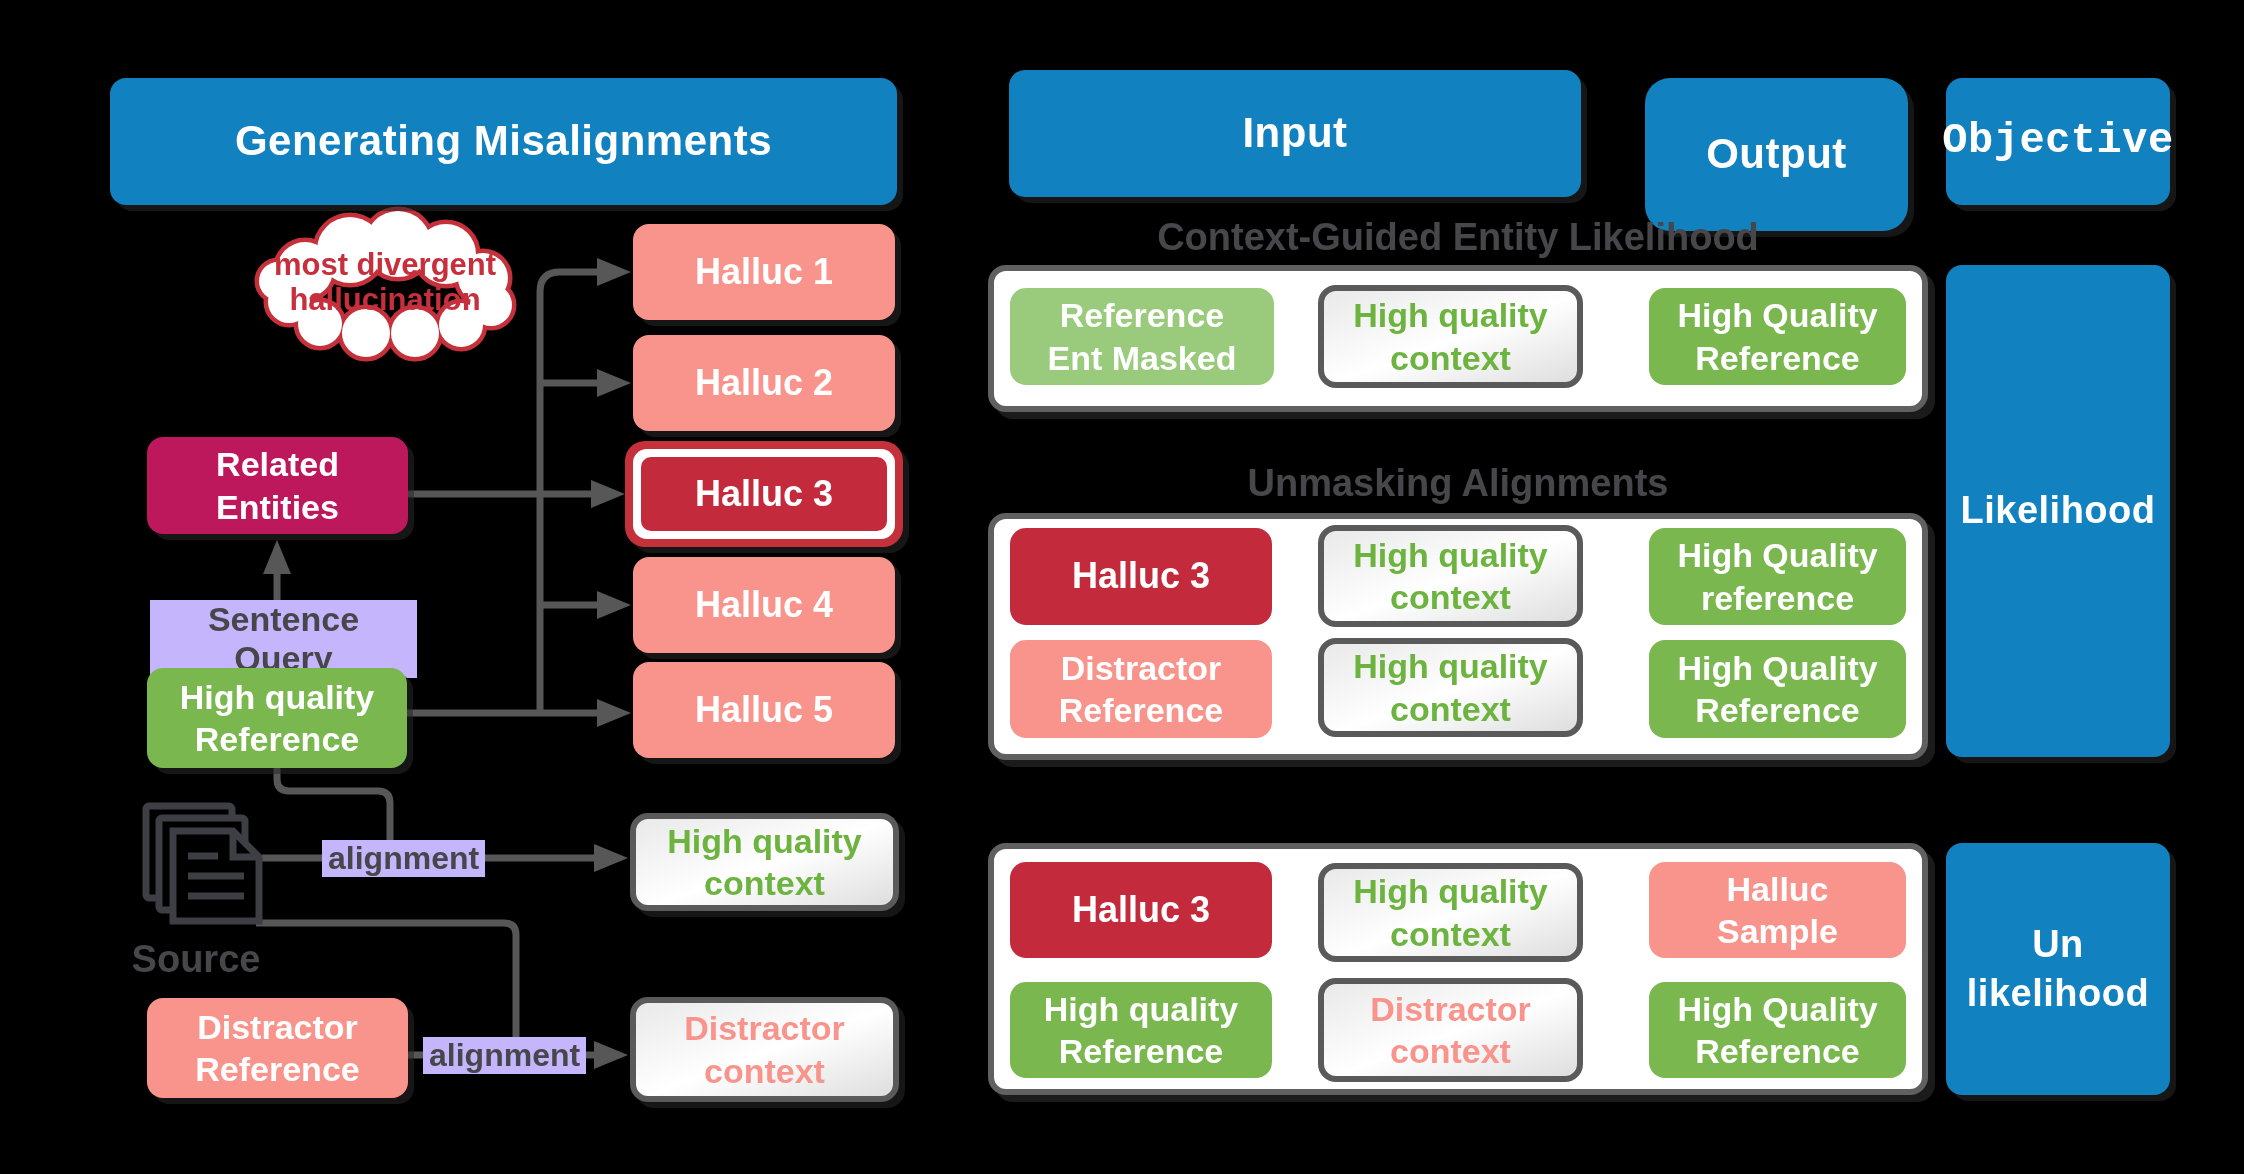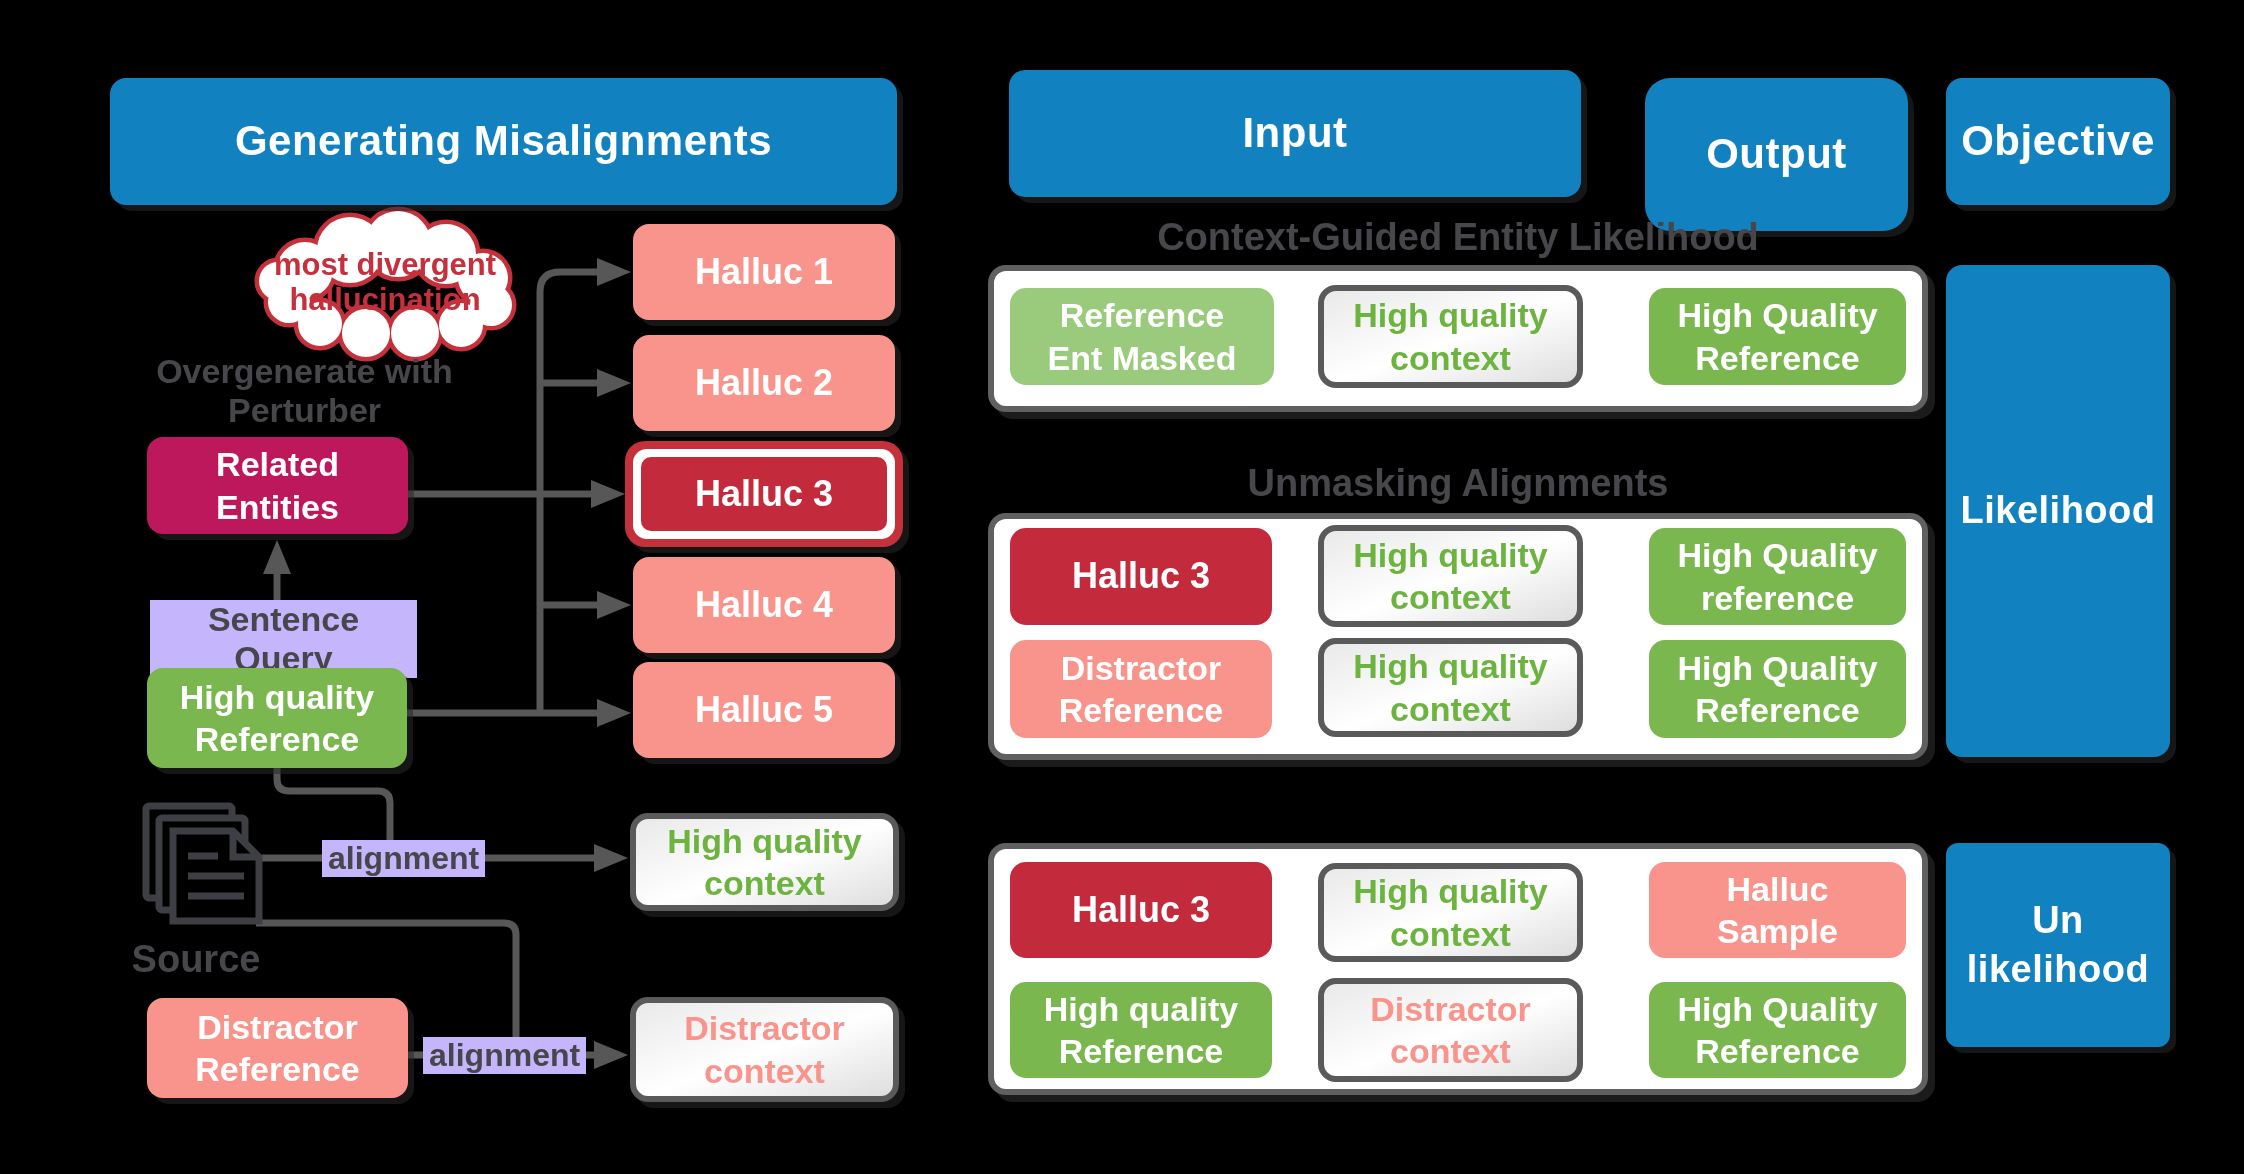--- a/index.html
+++ b/index.html
@@ -118,21 +118,20 @@
       </g>
       <text x="385" y="275" text-anchor="middle" fill="#C62F3C" font-size="31" font-weight="bold">most divergent</text>
       <text x="385" y="310" text-anchor="middle" fill="#C62F3C" font-size="31" font-weight="bold">hallucination</text>
     </g>
   </svg>
 
   <div class="box hdr" style="left:110px;top:78px;width:787px;height:127px;">
     <span>Generating Misalignments</span>
   </div>
 
-  <div class="graylabel f34" style="left:79px;top:352px;width:451px;">Overgenerate with Perturber</div>
 
   <div class="box purple f34" style="left:147px;top:437px;width:261px;height:97px;">
     <span>Related</span>
     <span>Entities</span>
   </div>
 
   <div class="graylabel f34 online" style="left:150px;top:600px;width:255px;">Sentence Query</div>
 
   <div class="box green f34" style="left:147px;top:668px;width:260px;height:100px;">
     <span>High quality</span>
@@ -179,21 +178,21 @@
   <div class="halluc" style="top:662px;">
     <span>Halluc 5</span>
   </div>
 
   <div class="box hdr" style="left:1009px;top:70px;width:572px;height:127px;">
     <span>Input</span>
   </div>
   <div class="box hdr" style="left:1645px;top:78px;width:263px;height:153px;border-radius:25px;">
     <span>Output</span>
   </div>
-  <div class="box hdr" style="left:1946px;top:78px;width:224px;height:127px;">
+  <div class="box hdr" style="left:1946px;top:78px;width:224px;height:127px;font-family:Liberation Mono, monospace;">
     <span>Objective</span>
   </div>
 
   <div class="graylabel" style="left:988px;top:216px;width:940px;font-size:38px;">Context-Guided Entity Likelihood</div>
 
   <div class="container" style="left:988px;top:265px;width:940px;height:147px;box-sizing:border-box;"></div>
 
   <div class="box lightgreen f34" style="left:1010px;top:288px;width:264px;height:97px;box-shadow:none;">
     <span>Reference</span>
     <span>Ent Masked</span>
@@ -261,18 +260,18 @@
   </div>
   <div class="box ctx salmontext f34" style="left:1318px;top:978px;width:265px;height:104px;box-sizing:border-box;box-shadow:none;">
     <span>Distractor</span>
     <span>context</span>
   </div>
   <div class="box green f34" style="left:1649px;top:982px;width:257px;height:96px;box-shadow:none;">
     <span>High Quality</span>
     <span>Reference</span>
   </div>
 
-  <div class="box hdr" style="left:1946px;top:843px;width:224px;height:204px;font-size:38px;line-height:1.3;border-radius:12px;">
+  <div class="box hdr" style="left:1946px;top:843px;width:224px;height:252px;font-size:38px;line-height:1.3;">
     <span>Un</span>
     <span>likelihood</span>
   </div>
 
 </div>
 
 </body></html>

